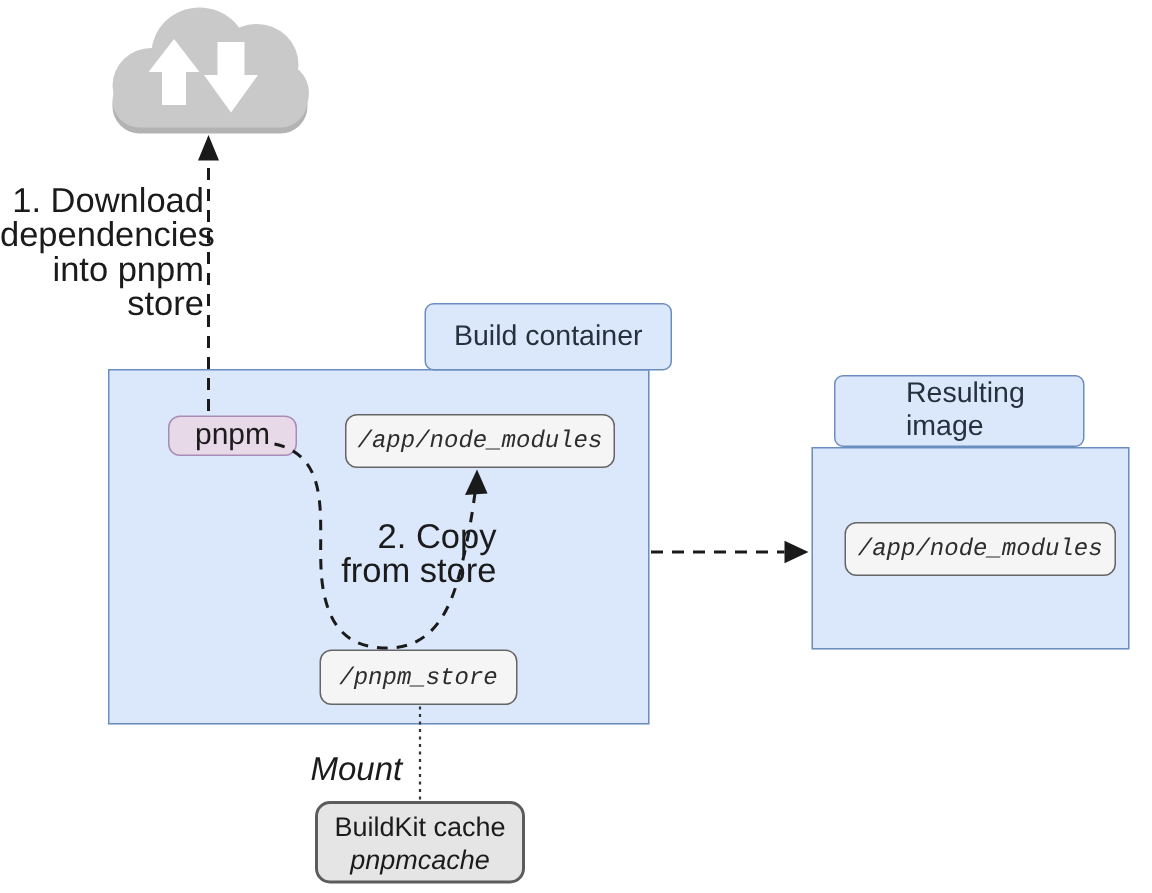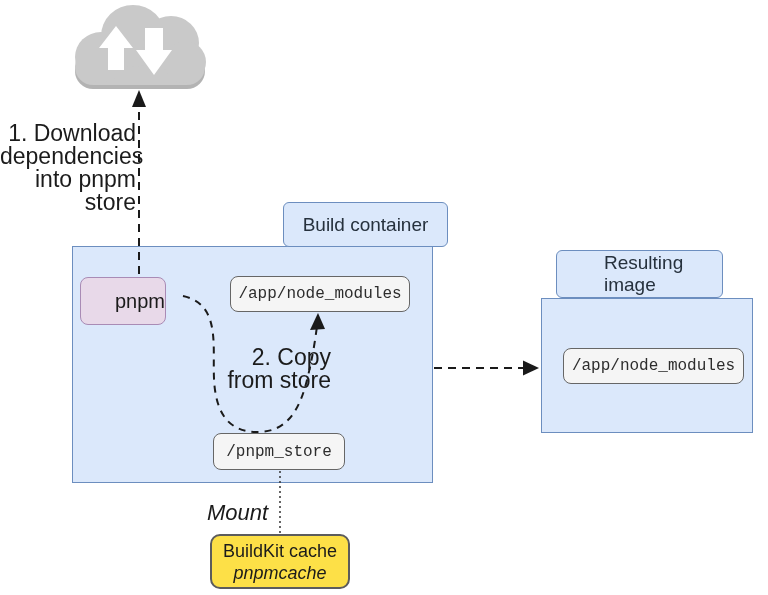--- a/index.html
+++ b/index.html
@@ -22,24 +22,24 @@
     display:flex;align-items:center;justify-content:center;
     border-radius:8px;z-index:2;
   }
   .node-pnpm{
     background:#e8d9e9;border:1.5px solid #a98bb5;
     font-size:20px;color:#1b1b1b;
   }
   .node-mono{
     background:#f5f5f5;border:1.5px solid #666666;
     font-family:"Liberation Mono","DejaVu Sans Mono",monospace;
-    font-size:16px;color:#2d2d2d;white-space:nowrap;
+    font-style:italic;font-size:16px;color:#2d2d2d;white-space:nowrap;
   }
   .cache-box{
-    background:#fde047;border:2px solid #5c5c5c;border-radius:10px;
+    background:#e5e5e5;border:2px solid #5c5c5c;border-radius:10px;
     display:flex;flex-direction:column;align-items:center;justify-content:center;
     font-size:18px;line-height:22px;color:#1b1b1b;z-index:2;
   }
   .cache-line2{font-style:italic;}
   
   .note{
     font-size:23px;line-height:23px;color:#1b1b1b;text-align:right;
     white-space:pre-line;z-index:2;
   }
   .mount-label{
@@ -68,21 +68,21 @@
 
   <div class="abs note" style="left:0px;top:122px;width:136px;">1. Download
 dependencies
 into pnpm store</div>
 
   <div class="abs folder-body" style="left:72px;top:246px;width:361px;height:237px;"></div>
   <div class="abs tab" style="left:267px;top:202px;width:165px;height:45px;">
     <span>Build container</span>
   </div>
 
-  <div class="abs node node-pnpm" style="left:80px;top:277px;width:86px;height:48px;justify-content:flex-end;">
+  <div class="abs node node-pnpm" style="left:112px;top:277px;width:86px;height:27px;">
     <span>pnpm</span>
   </div>
   <div class="abs node node-mono" style="left:230px;top:276px;width:180px;height:36px;">
     <span>/app/node_modules</span>
   </div>
   <div class="abs note" style="left:197px;top:346px;width:134px;">2. Copy
 from store</div>
   <div class="abs node node-mono" style="left:213px;top:433px;width:132px;height:37px;">
     <span>/pnpm_store</span>
   </div>

